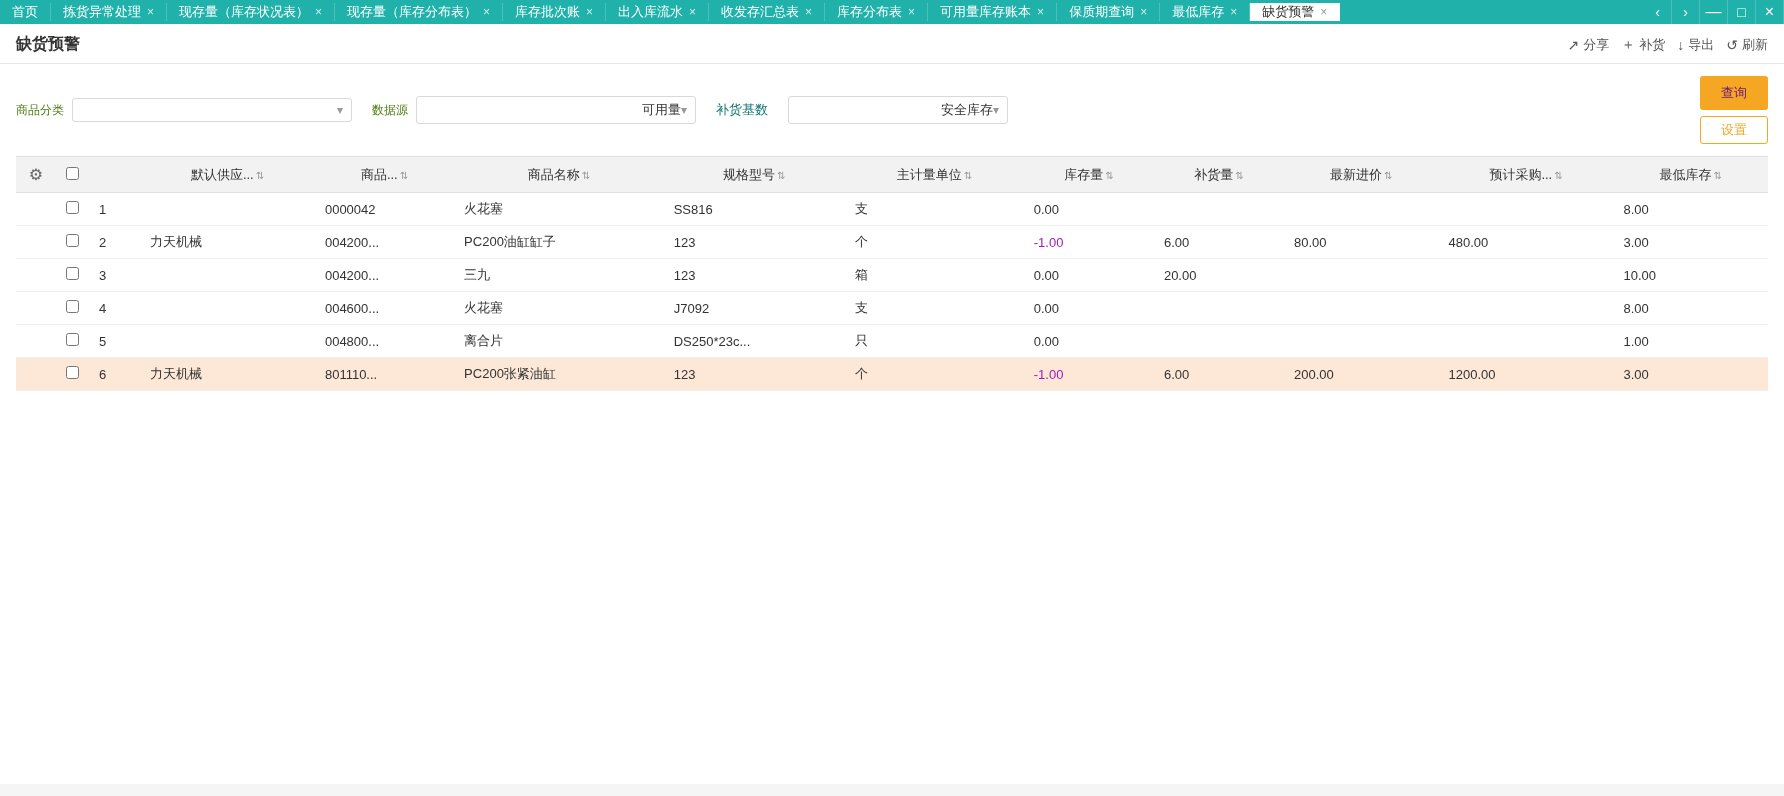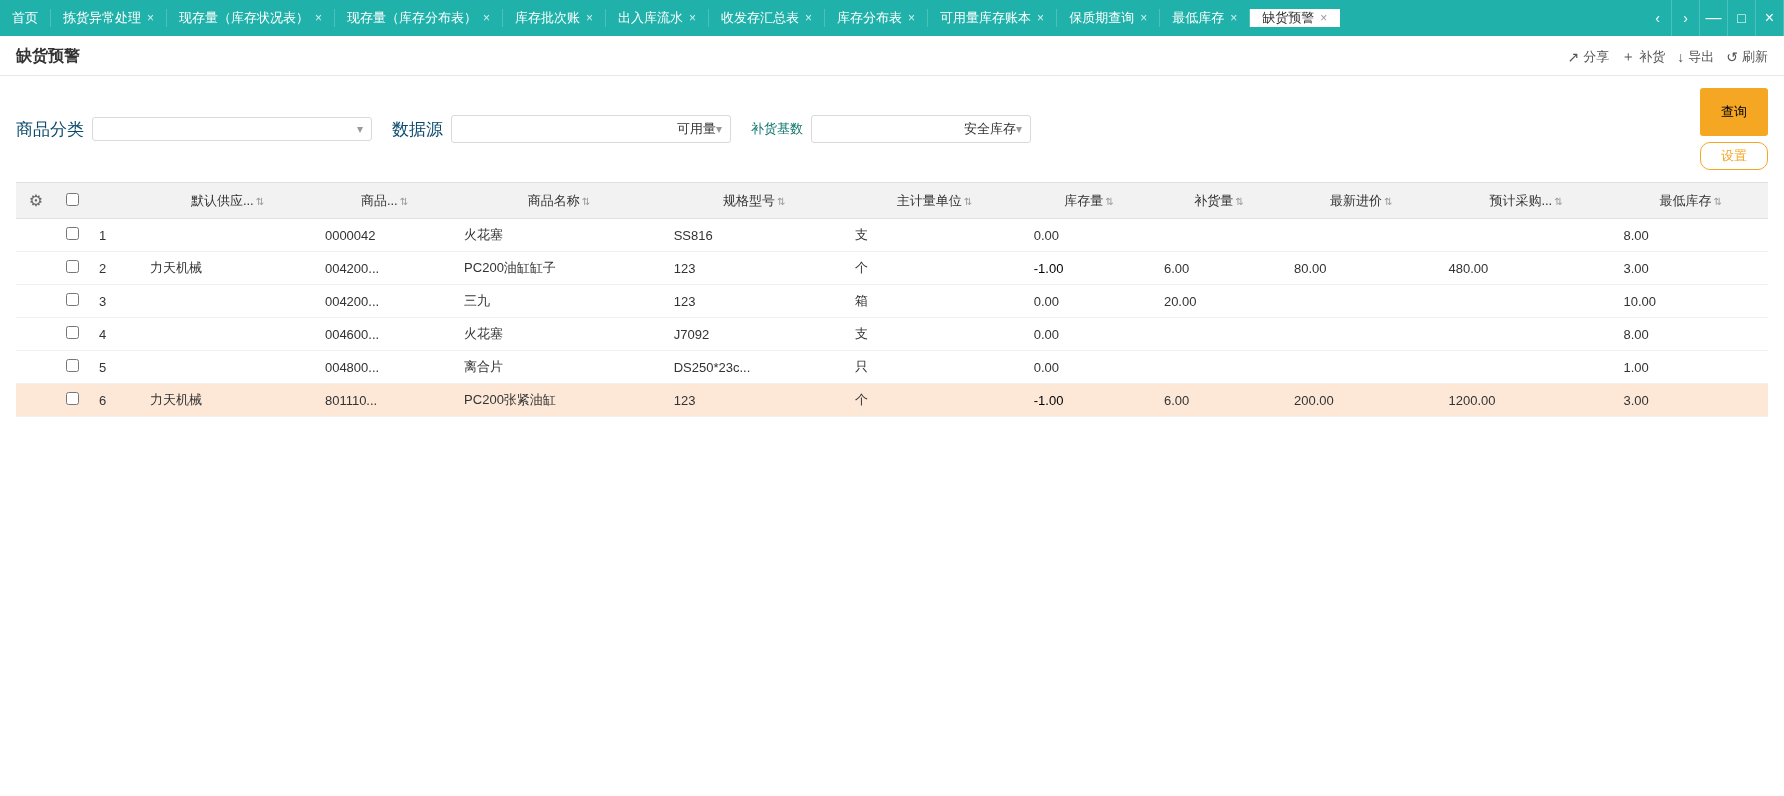--- a/index.html
+++ b/index.html
@@ -3,21 +3,21 @@
   <meta charset="utf-8">
   <style>
     * { box-sizing: border-box; margin: 0; padding: 0; font-family: 'Microsoft YaHei', Arial, sans-serif; font-size: 13px; }
     body { background: #f5f5f5; overflow: hidden; }
 
     
     .tab-bar {
       display: flex;
       align-items: center;
       background: #20b2aa;
-      height: 36px;
+      height: 24px;
       overflow: hidden;
     }
     .tab-item {
       display: flex;
       align-items: center;
       padding: 0 12px;
       height: 100%;
       color: #fff;
       white-space: nowrap;
       cursor: pointer;
@@ -91,61 +91,61 @@
       padding: 12px 16px;
       gap: 20px;
       background: #fff;
     }
     .filter-group {
       display: flex;
       align-items: center;
       gap: 8px;
     }
     .filter-label {
-      color: #0c4a6e;
-      white-space: nowrap;
-      font-size: 17px;
+      color: #4d7c0f;
+      white-space: nowrap;
+      font-size: 12px;
     }
     .filter-select {
       display: flex;
       align-items: center;
       border: 1px solid #d9d9d9;
       border-radius: 3px;
       padding: 4px 8px;
       min-width: 200px;
       cursor: pointer;
       background: #fff;
       justify-content: space-between;
     }
     .filter-select-text { color: #333; flex: 1; text-align: right; }
     .filter-select-arrow { color: #999; font-size: 12px; }
     .filter-select-large { min-width: 280px; }
-    .filter-select-replenish { min-width: 220px; }
+    .filter-select-replenish { min-width: 220px; margin-left: 12px; }
 
     .filter-right {
       margin-left: auto;
       display: flex;
       flex-direction: column;
       gap: 6px;
     }
     .btn-query {
       background: #f5a623;
-      color: #000000;
+      color: #701a75;
       border: none;
       border-radius: 3px;
-      padding: 15px 20px;
+      padding: 8px 20px;
       cursor: pointer;
       font-size: 13px;
       white-space: nowrap;
     }
     .btn-settings {
       background: #fff;
       color: #f5a623;
       border: 1px solid #f5a623;
-      border-radius: 10px;
+      border-radius: 3px;
       padding: 4px 20px;
       cursor: pointer;
       font-size: 13px;
       white-space: nowrap;
     }
 
     
     .table-container {
       padding: 0 16px;
       overflow-x: auto;
@@ -189,21 +189,21 @@
     .th-gear {
       width: 40px;
       text-align: center;
     }
     .th-checkbox {
       width: 30px;
       text-align: center;
     }
     .td-center { text-align: center; }
     .td-number { }
-    .negative { color: #000000; }
+    .negative { color: #a21caf; }
 
     .gear-icon { font-size: 16px; color: #666; cursor: pointer; }
     input[type="checkbox"] { cursor: pointer; }
 
     .replenish-base-label { color: #0f766e; font-size: 13px; white-space: nowrap; }
   </style>
 </head>
 <body>
 
 <div class="tab-bar">

